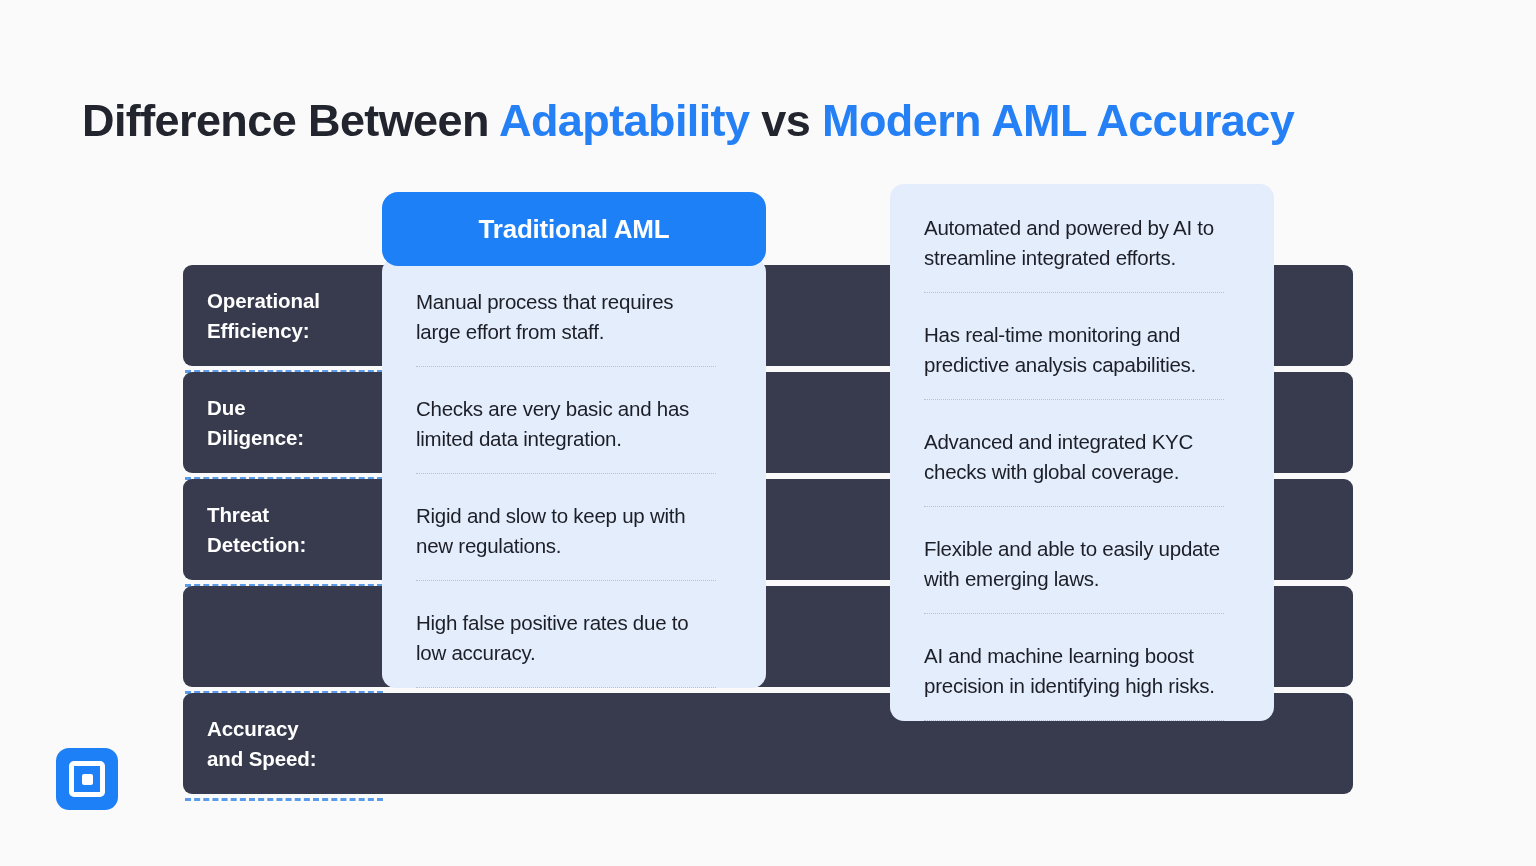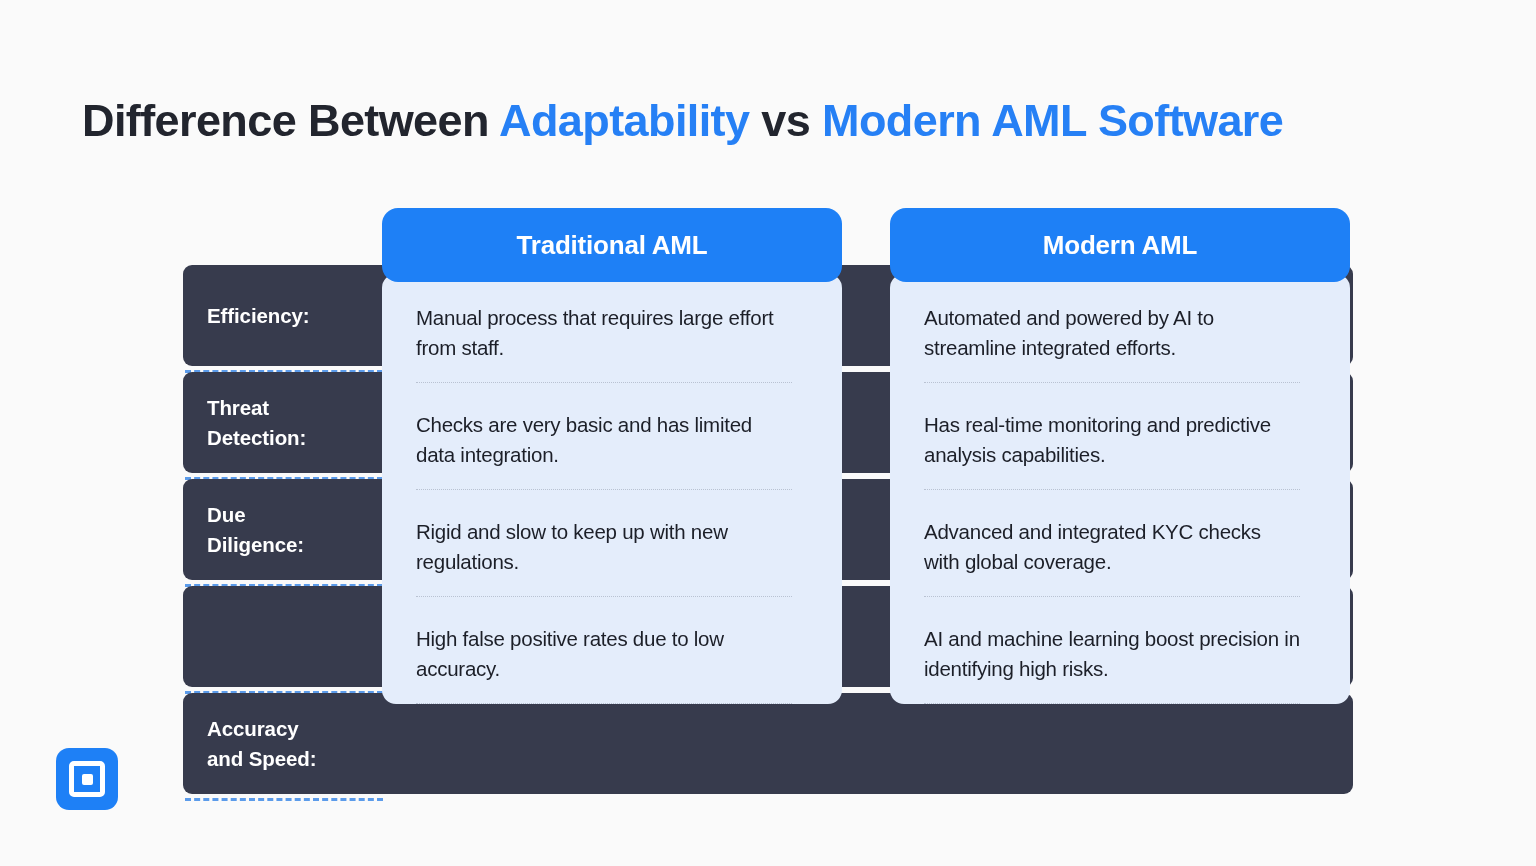--- a/index.html
+++ b/index.html
@@ -80,22 +80,22 @@
     color: #FFFFFF;
     font-size: 20.5px;
     font-weight: bold;
     line-height: 1.42;
     letter-spacing: -0.1px;
   }
 
   
   .col {
     position: absolute;
-    top: 16px;
-    width: 460px;
+    top: 0;
+    width: 384px;
   }
   .col-trad { left: 199px; }
   .col-mod  { left: 707px; }
 
   .col-head {
     height: 74px;
     background: #1E80F6;
     border-radius: 16px;
     display: flex;
     align-items: center;
@@ -166,21 +166,21 @@
   .logo-core {
     width: 11px;
     height: 11px;
     background: #FFFFFF;
     border-radius: 2px;
   }
 </style>
 </head>
 <body>
 
-<div class="title"><span class="seg">Difference Between </span><span class="seg accent">Adaptability</span><span class="seg"> vs </span><span class="seg accent">Modern AML Software</span></div>
+<div class="title"><span class="seg">Difference Between </span><span class="seg accent">Adaptability</span><span class="seg"> vs </span><span class="seg accent">Modern AML Accuracy</span></div>
 
 <div class="board">
 
   <div class="rowbars">
     <div class="rowbar">
         <span class="dash"></span>
       </div>
     <div class="rowbar">
         <span class="dash"></span>
       </div>
@@ -190,29 +190,30 @@
     <div class="rowbar">
         <span class="dash"></span>
       </div>
     <div class="rowbar">
         <span class="dash"></span>
       </div>
   </div>
 
   <div class="labelcol">
     <div class="labelcell">
+      <span>Operational</span>
       <span>Efficiency:</span>
+    </div>
+    <div class="labelcell">
+      <span>Due</span>
+      <span>Diligence:</span>
     </div>
     <div class="labelcell">
       <span>Threat</span>
       <span>Detection:</span>
-    </div>
-    <div class="labelcell">
-      <span>Due</span>
-      <span>Diligence:</span>
     </div>
     <div class="labelcell">
     </div>
     <div class="labelcell">
       <span>Accuracy</span>
       <span>and Speed:</span>
     </div>
   </div>
 
   <div class="col col-trad">
@@ -231,32 +232,35 @@
         <span class="sep"></span>
       </div>
       <div class="cell">
         <span class="txt">High false positive rates due to low accuracy.</span>
         <span class="sep"></span>
       </div>
     </div>
   </div>
 
   <div class="col col-mod">
-    <div class="col-head">Modern AML</div>
     <div class="col-body">
       <div class="cell">
         <span class="txt">Automated and powered by AI to streamline integrated efforts.</span>
         <span class="sep"></span>
       </div>
       <div class="cell">
         <span class="txt">Has real-time monitoring and predictive analysis capabilities.</span>
         <span class="sep"></span>
       </div>
       <div class="cell">
         <span class="txt">Advanced and integrated KYC checks with global coverage.</span>
+        <span class="sep"></span>
+      </div>
+      <div class="cell">
+        <span class="txt">Flexible and able to easily update with emerging laws.</span>
         <span class="sep"></span>
       </div>
       <div class="cell">
         <span class="txt">AI and machine learning boost precision in identifying high risks.</span>
         <span class="sep"></span>
       </div>
     </div>
   </div>
 
 </div>

